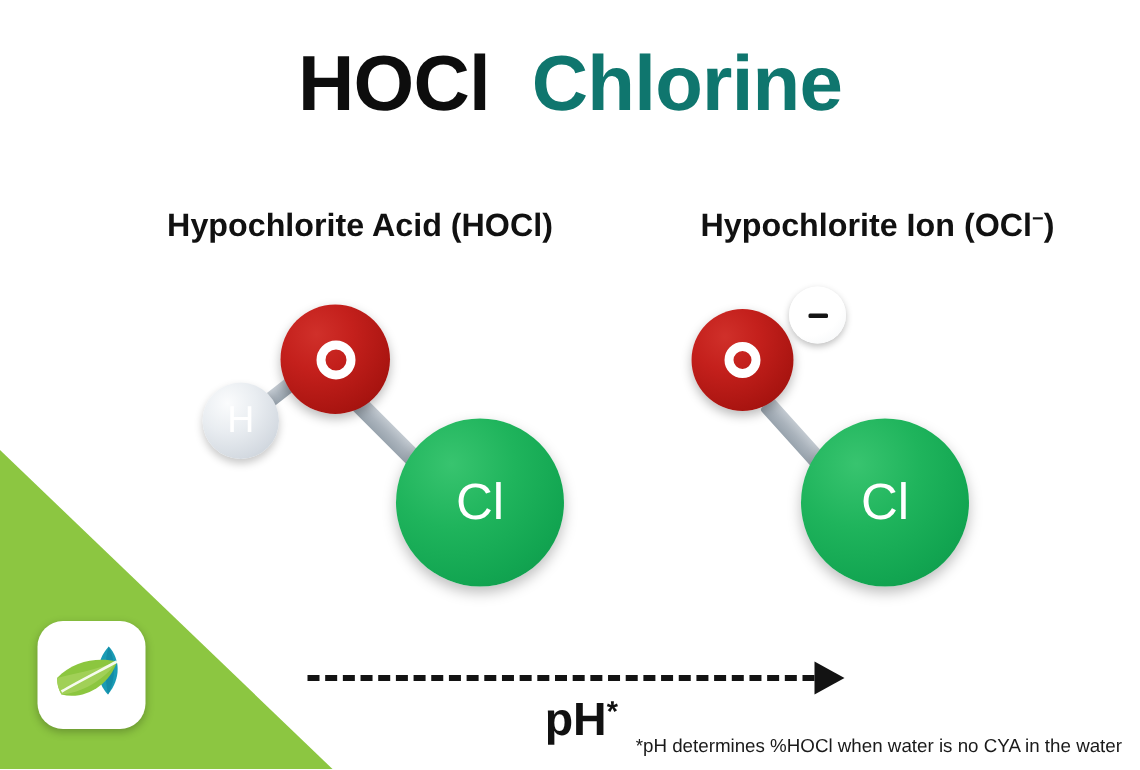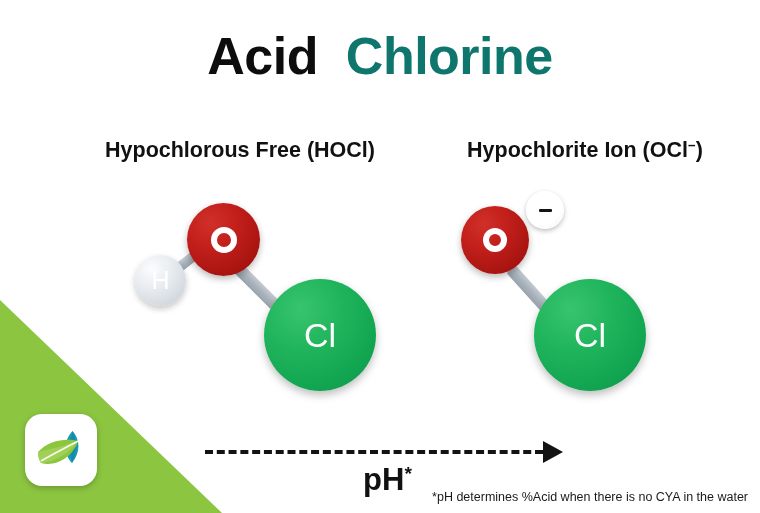--- a/index.html
+++ b/index.html
@@ -177,26 +177,26 @@
     overflow: hidden;
   }
   #logo-badge svg { display: block; }
 </style>
 </head>
 <body>
 
 <div id="canvas">
 
   <div id="title">
-    <span class="black">Acid</span>
+    <span class="black">HOCl</span>
     <span>&nbsp;</span><span class="green">Chlorine</span>
   </div>
 
   <div class="col-heading" id="heading-left">
-    <span>Hypochlorous Free (HOCl)</span>
+    <span>Hypochlorite Acid (HOCl)</span>
   </div>
 
   <div class="col-heading" id="heading-right">
     <span>Hypochlorite Ion (OCl</span><sup>−</sup><span>)</span>
   </div>
 
   <div>
 
     <div class="bond" style="left:172px; top:268px; width:58px; height:10px; transform: rotate(-38deg);"></div>
 
@@ -233,21 +233,21 @@
   </div>
 
   <div id="arrow-wrap">
     <div id="arrow-line"></div>
     <div id="arrow-head"></div>
   </div>
   <div id="ph-label">
     <span>pH</span><sup>*</sup>
   </div>
 
-  <div id="footnote">*pH determines %Acid when there is no CYA in the water</div>
+  <div id="footnote">*pH determines %HOCl when water is no CYA in the water</div>
 
   <div id="corner-wedge"></div>
 
   <div id="logo-badge">
     <svg width="72" height="72" viewBox="0 0 72 72">
 
       <path d="M47.5 17 C55 25 56 38 47 49 C39 41 38 27 47.5 17 Z" fill="#1a9bb5"></path>
       <path d="M47.5 17 C52 26 52.5 39 47 49 C45 39 44.5 26 47.5 17 Z" fill="#1287a3" opacity="0.75"></path>
 
       <path d="M13 38 C24 26 41 24 53 27 C48 43 31 53 16 49 C14 46 13 42 13 38 Z" fill="#8cc63f"></path>

